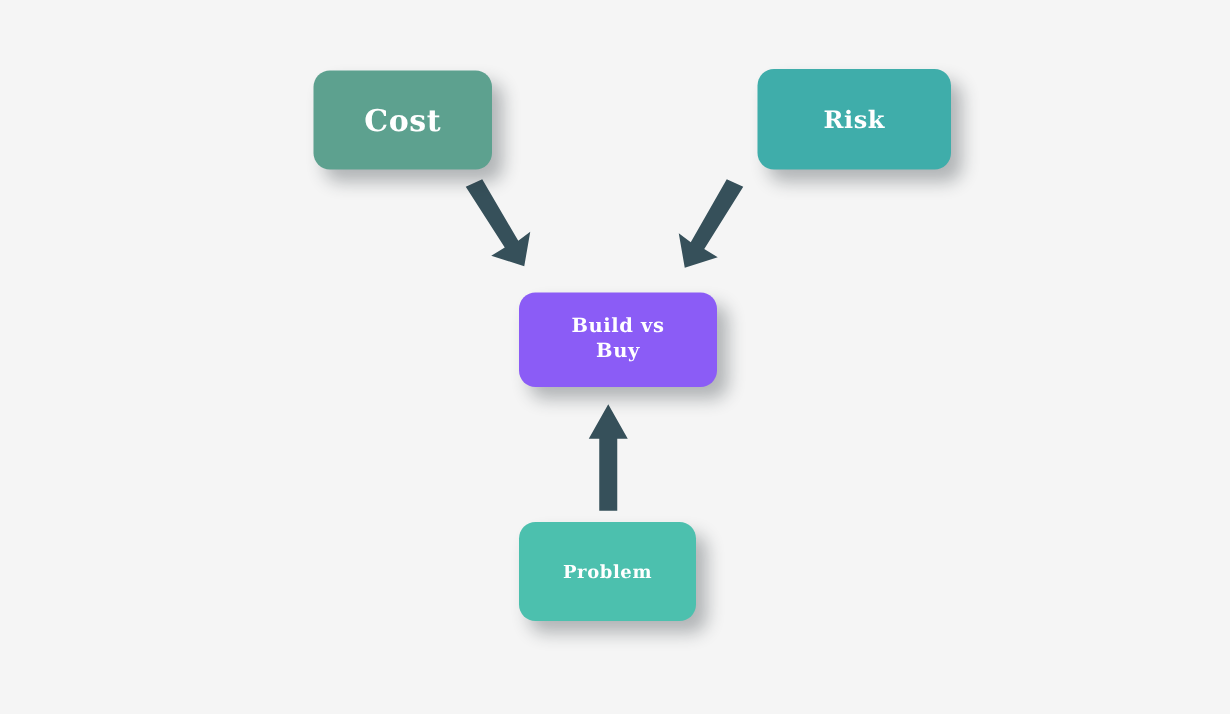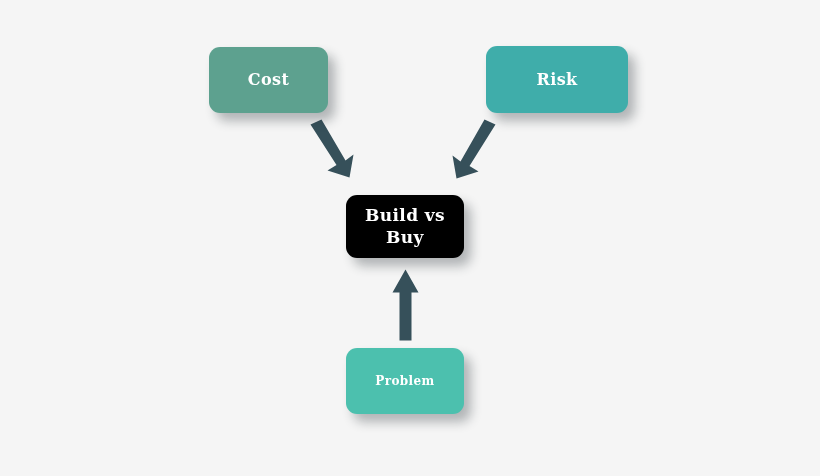--- a/index.html
+++ b/index.html
@@ -48,37 +48,37 @@
     display: block;
     white-space: pre-line;
     padding: 0 8px;
   }
   #node-cost {
     left: 209px;
     top: 47px;
     width: 119px;
     height: 66px;
     background: #5da18f;
-    font-size: 16px;
+    font-size: 20px;
   }
   #node-risk {
-    left: 486px;
+    left: 505px;
     top: 46px;
-    width: 142px;
+    width: 129px;
     height: 67px;
     background: #3fadaa;
     font-size: 16px;
   }
   #node-decision {
     left: 346px;
     top: 195px;
-    width: 118px;
+    width: 132px;
     height: 63px;
-    background: #000000;
-    font-size: 17px;
+    background: #8b5cf6;
+    font-size: 13px;
   }
   #node-problem {
     left: 346px;
     top: 348px;
     width: 118px;
     height: 66px;
     background: #4cc0ae;
     font-size: 12px;
   }
 </style>

